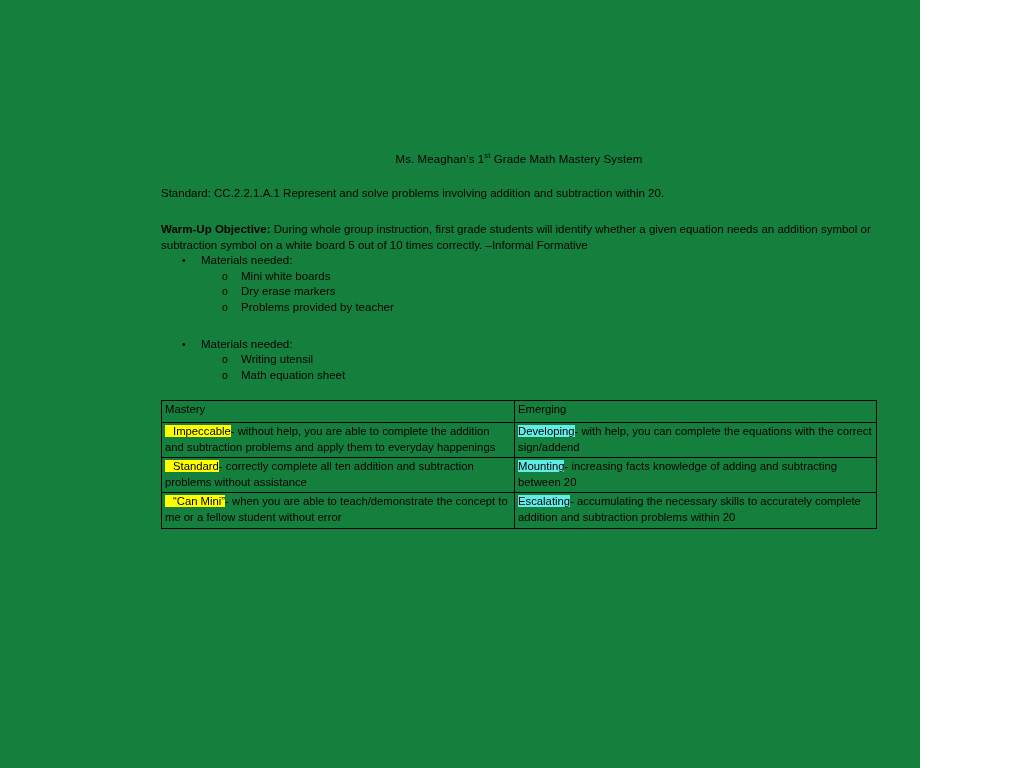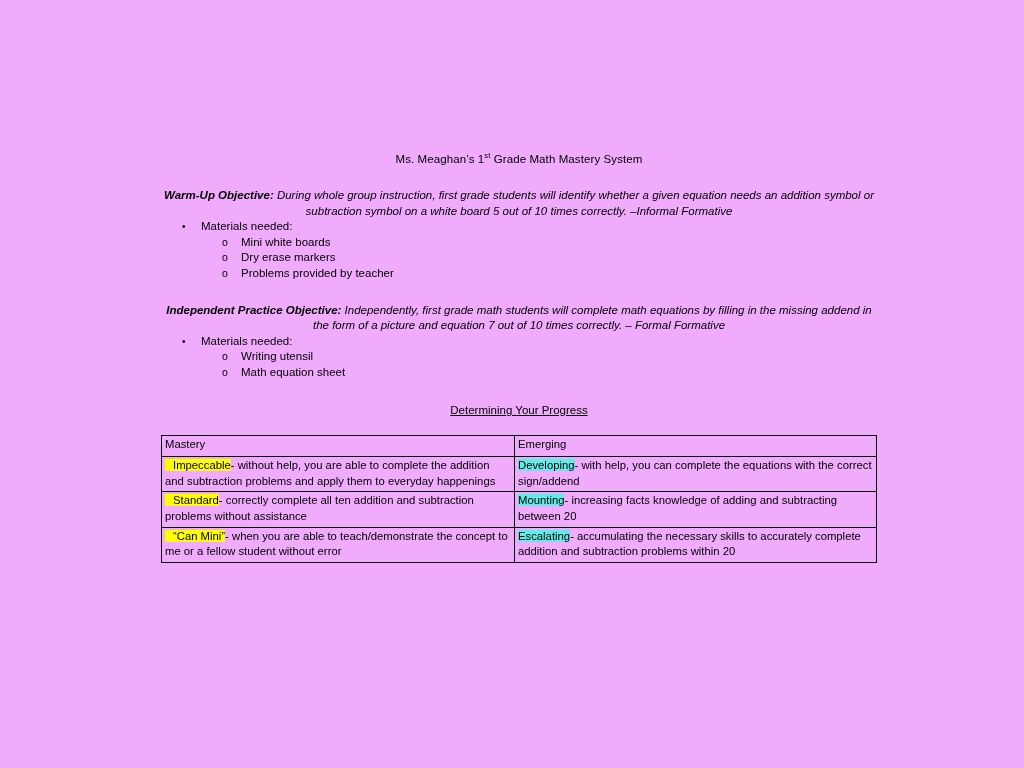--- a/index.html
+++ b/index.html
@@ -10,23 +10,23 @@
     width: 1024px;
     height: 768px;
     background: #ffffff;
     font-family: "Liberation Sans", sans-serif;
     color: #000000;
     overflow: hidden;
   }
 
   .page {
     position: relative;
-    width: 1024px;
+    width: 920px;
     height: 768px;
-    background: #f0abfc;
+    background: #15803d;
   }
 
   .content {
     position: absolute;
     left: 161px;
     top: 152px;
     width: 716px;
   }
 
   .doc-title {
@@ -56,22 +56,21 @@
     line-height: 15px;
     margin-top: 19px;
   }
 
   .objective-block {
     margin-top: 21px;
   }
   .objective-para {
     font-size: 11.5px;
     line-height: 15.6px;
-    text-align: center;
-    font-style: italic;
+    text-align: left;
   }
   .objective-para b {
     font-weight: bold;
   }
 
   .materials-list {
     margin: 0;
     padding: 0;
     list-style: none;
   }
@@ -156,20 +155,21 @@
 <body>
 
 <div class="page">
   <div class="content">
 
     <div class="doc-title">
       <span>Ms. Meaghan’s 1</span><sup>st</sup><span> Grade Math Mastery System</span>
     </div>
 
 
+    <div class="standard-line">Standard: CC.2.2.1.A.1 Represent and solve problems involving addition and subtraction within 20.</div>
 
     <div class="objective-block">
       <div class="objective-para">
         <b>Warm-Up Objective:</b><span> During whole group instruction, first grade students will identify whether a given equation needs an addition symbol or subtraction symbol on a white board 5 out of 10 times correctly. –Informal Formative</span>
       </div>
       <div class="materials-list">
         <div class="materials-top">
           <span class="bullet-marker">•</span>
           <span>Materials needed:</span>
         </div>
@@ -184,44 +184,38 @@
           </div>
           <div class="sub-item">
             <span class="sub-marker">o</span>
             <span>Problems provided by teacher</span>
           </div>
         </div>
       </div>
     </div>
 
     <div class="objective-block">
-      <div class="objective-para">
-        <b>Independent Practice Objective:</b><span> Independently, first grade math students will complete math equations by filling in the missing addend in the form of a picture and equation 7 out of 10 times correctly. – Formal Formative</span>
-      </div>
       <div class="materials-list">
         <div class="materials-top">
           <span class="bullet-marker">•</span>
           <span>Materials needed:</span>
         </div>
         <div class="sub-list">
           <div class="sub-item">
             <span class="sub-marker">o</span>
             <span>Writing utensil</span>
           </div>
           <div class="sub-item">
             <span class="sub-marker">o</span>
             <span>Math equation sheet</span>
           </div>
         </div>
       </div>
     </div>
 
-    <div class="progress-heading">
-      <span class="ul">Determining Your Progress</span>
-    </div>
 
     <table class="progress-table">
       <colgroup>
         <col class="col-mastery">
         <col class="col-emerging">
       </colgroup>
       <thead>
         <tr>
           <th>Mastery</th>
           <th>Emerging</th>

